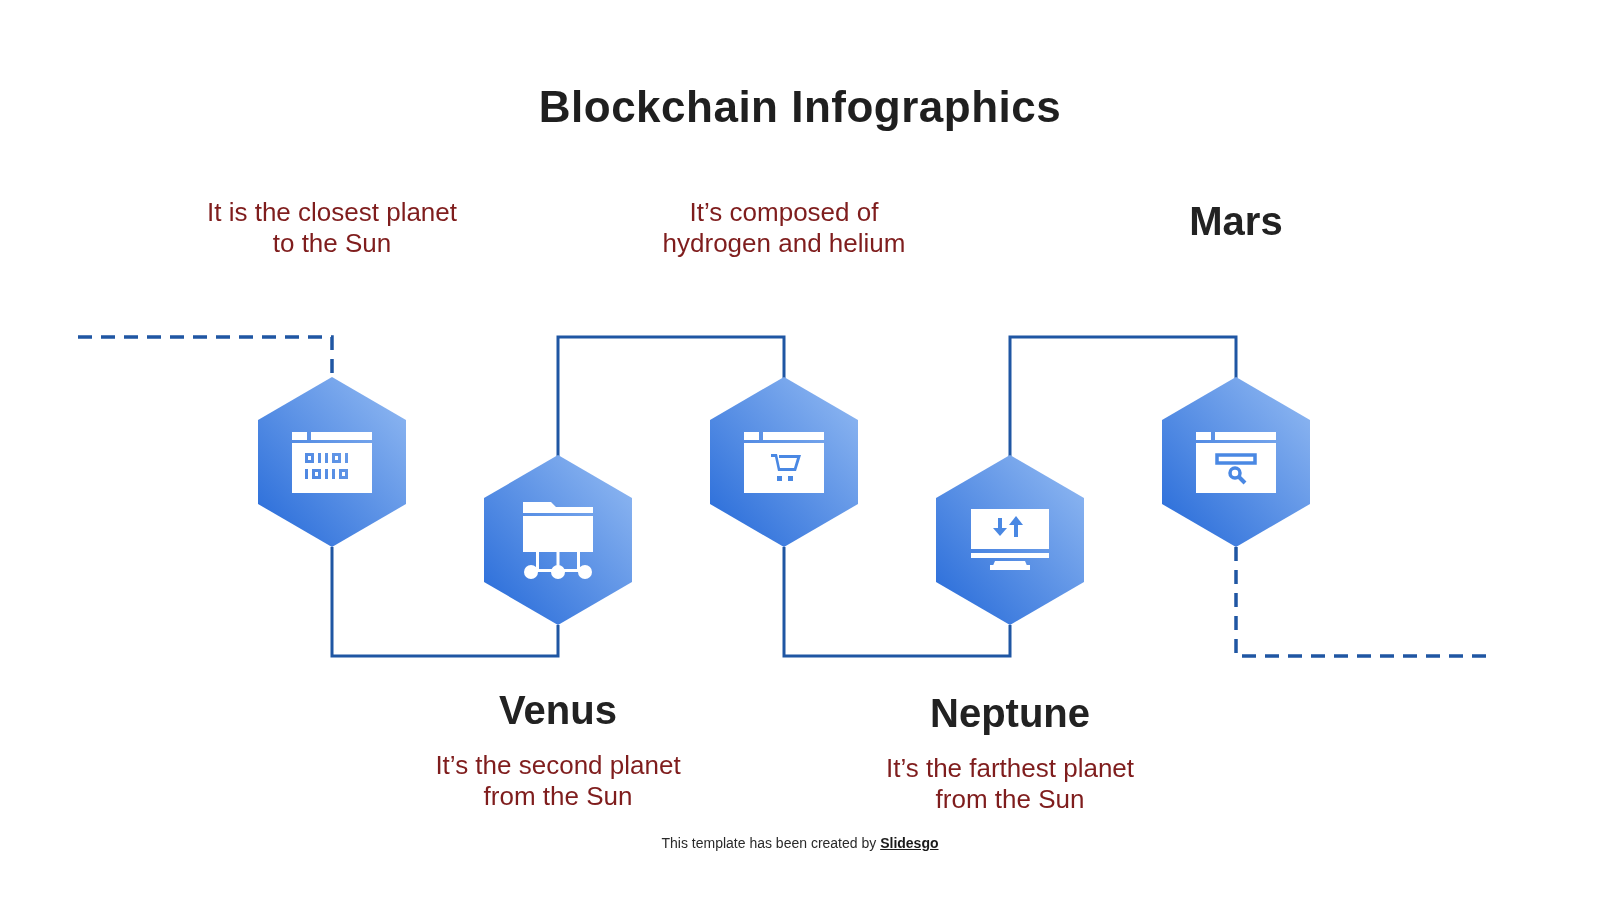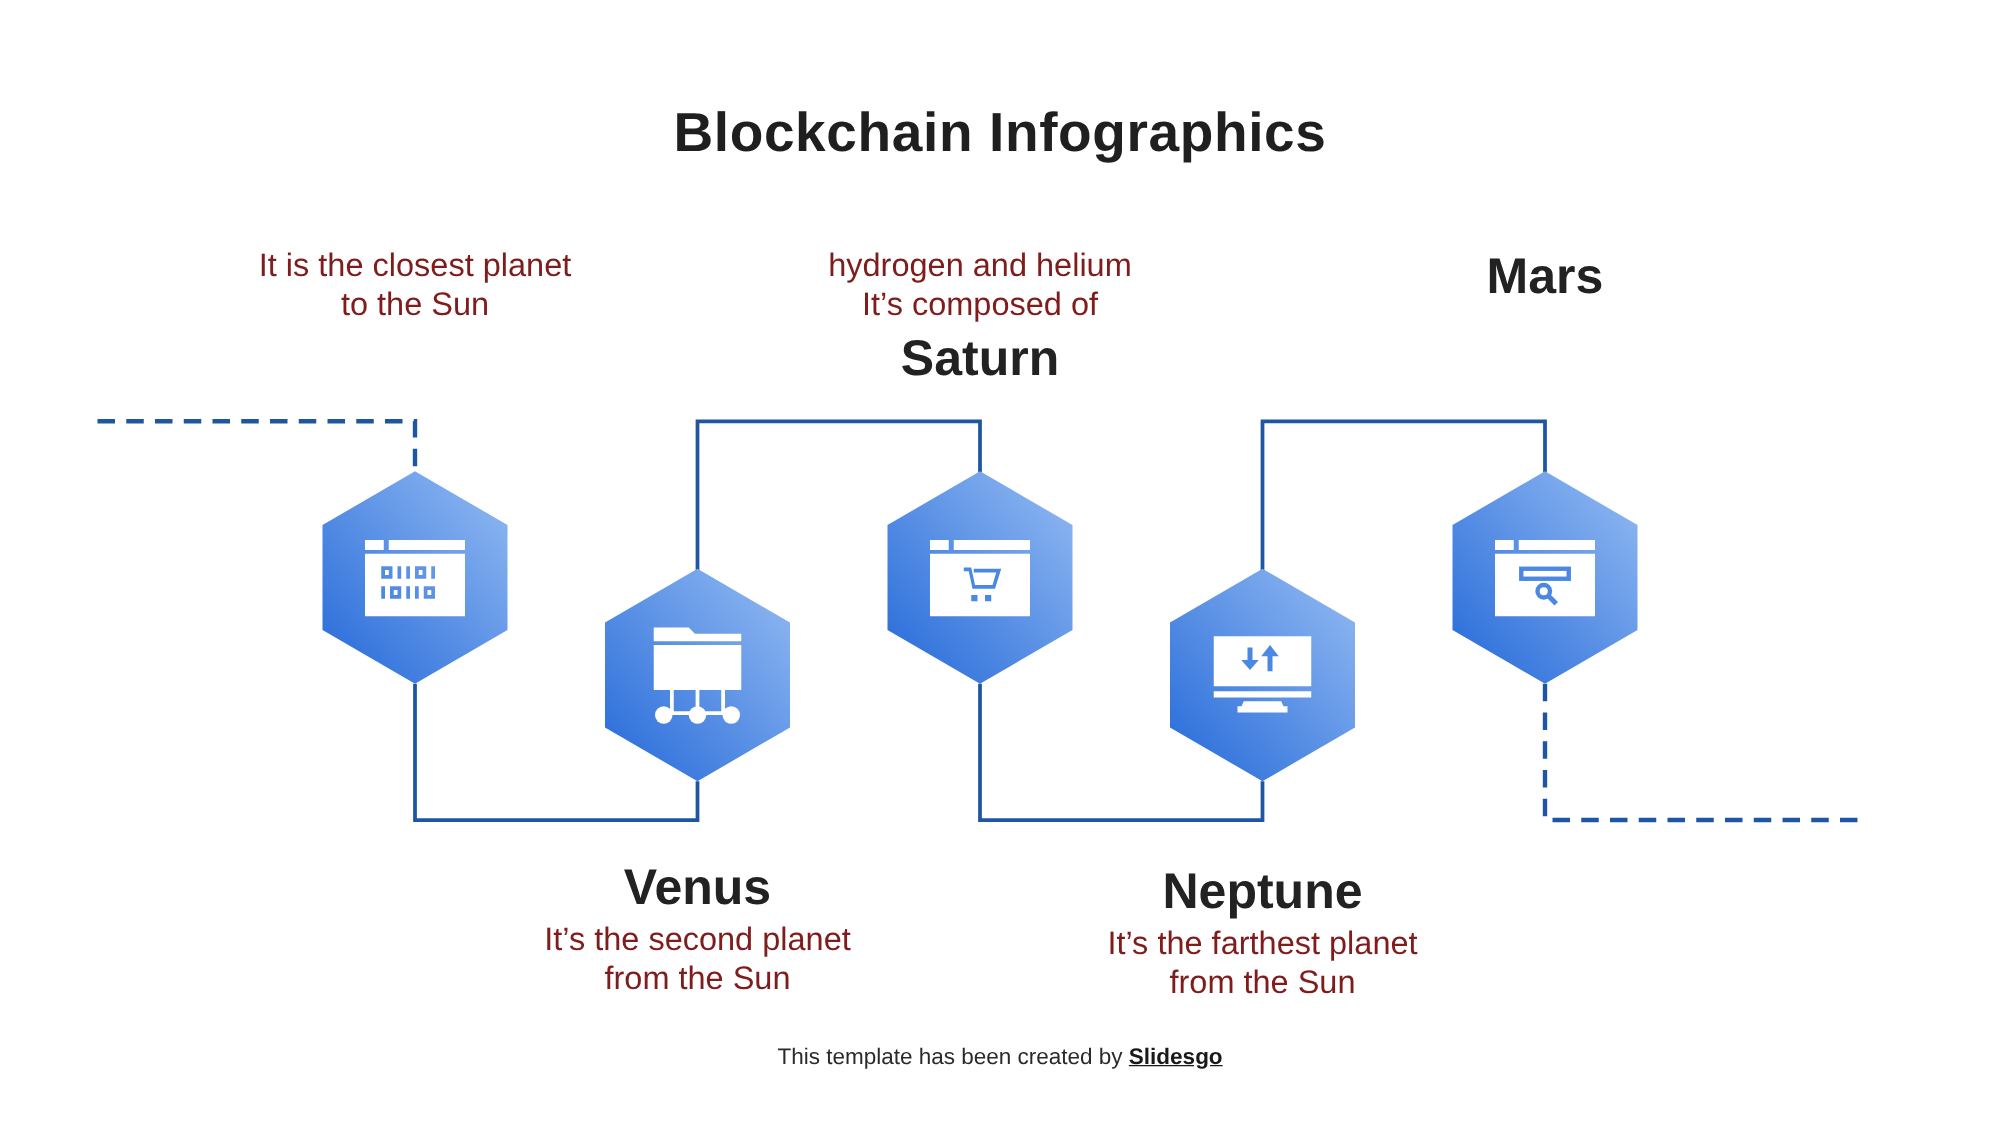--- a/index.html
+++ b/index.html
@@ -2,43 +2,42 @@
 <html><head>
 <meta charset="utf-8">
 <style>
   html, body { margin:0; padding:0; background:#ffffff; }
   body { width:1600px; height:900px; position:relative; overflow:hidden; font-family:"Liberation Sans", sans-serif; color:#1f1f1f; }
   .title { position:absolute; left:0; right:0; top:82px; text-align:center; font-size:44px; font-weight:bold; letter-spacing:0.5px; color:#1f1f1f; }
   .block { position:absolute; width:360px; text-align:center; }
   .desc { font-size:26px; line-height:31px; color:#7f1d1d; }
   .name { font-size:40px; font-weight:bold; color:#222222; line-height:48px; }
   .top .desc { margin-bottom:4px; }
-  .bottom .name { margin-bottom:2px; }
+  .bottom .name { margin-bottom:16px; }
   svg.diagram { position:absolute; left:0; top:0; }
-  .footer { position:absolute; left:0; right:0; top:835px; text-align:center; font-size:18px; color:#2a2a2a; }
+  .footer { position:absolute; left:0; right:0; top:835px; text-align:center; font-size:14px; color:#2a2a2a; }
   .footer .brand { font-weight:bold; text-decoration:underline; color:#1a1a1a; }
 </style>
 </head>
 <body>
 
 <div class="title">Blockchain Infographics</div>
 
 <div class="block top" style="left:152px; top:197px;">
   <div class="desc">
     <div>It is the closest planet</div>
     <div>to the Sun</div>
   </div>
 </div>
 
 <div class="block top" style="left:604px; top:197px;">
   <div class="desc">
+    <div>It’s composed of</div>
     <div>hydrogen and helium</div>
-    <div>It’s composed of</div>
   </div>
-  <div class="name">Saturn</div>
 </div>
 
 <div class="block top" style="left:1056px; top:197px;">
   <div class="name">Mars</div>
 </div>
 
 <div class="block bottom" style="left:378px; top:686px;">
   <div class="name">Venus</div>
   <div class="desc">
     <div>It’s the second planet</div>

